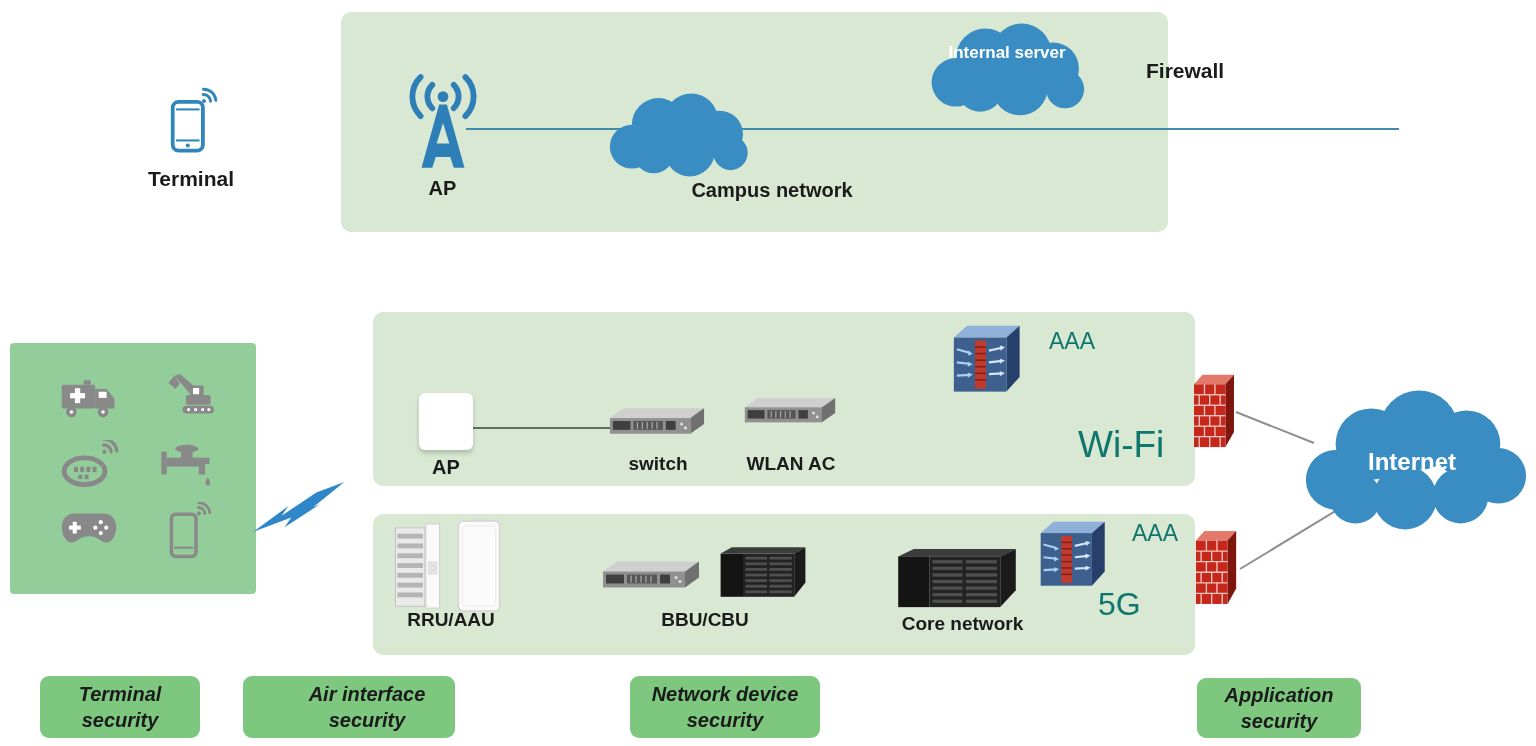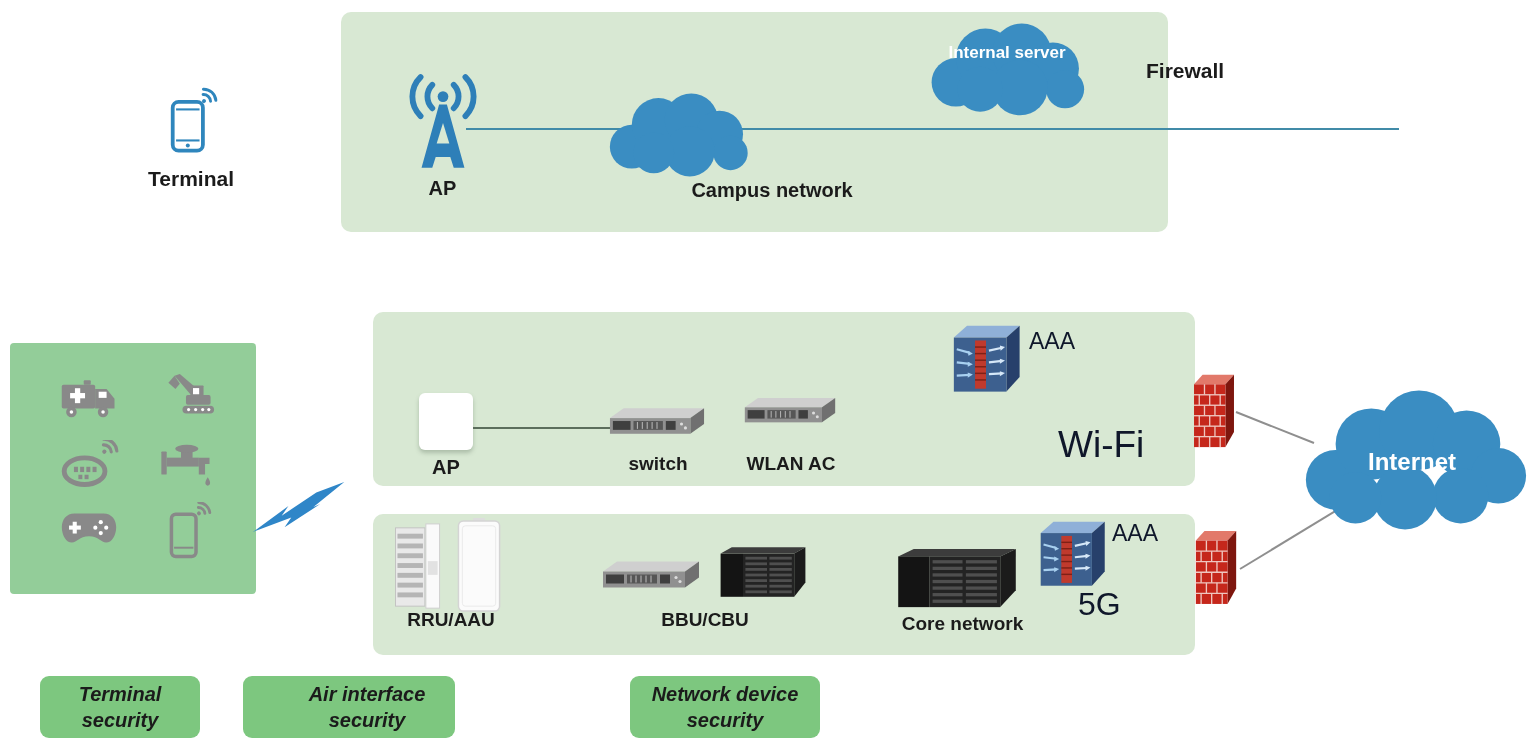--- a/index.html
+++ b/index.html
@@ -4,21 +4,21 @@
 <style>
   html,body{margin:0;padding:0;background:#fff;}
   #canvas{
     position:relative;width:1536px;height:746px;background:#ffffff;
     font-family:"Liberation Sans",sans-serif;overflow:hidden;
   }
   .abs{position:absolute;}
   .panel{background:#d8e8d3;border-radius:10px;}
   .lbl{color:#1b1b1b;font-weight:700;font-size:20px;text-align:center;line-height:1.25;}
   .lbl-sm{font-size:19px;}
-  .tech{color:#0f172a;font-weight:400;}
+  .tech{color:#0f766e;font-weight:400;margin-left:20px;}
   .badge{
     background:#7dc77f;border-radius:9px;color:#1b1b1b;font-weight:700;font-size:20px;
     display:flex;align-items:center;justify-content:center;text-align:center;line-height:1.3;font-style:italic;
   }
   .cloud-label{color:#ffffff;font-weight:700;text-align:center;position:absolute;width:100%;}
   .hline{height:2px;background:#418ba8;}
   .devline{height:2px;background:#5c6e5c;}
   svg{display:block;}
 </style>
 </head>
@@ -495,14 +495,15 @@
         <circle cx="118" cy="116" r="32"></circle>
           <circle cx="68" cy="116" r="26"></circle>
       </g>
     </svg>
     <div class="cloud-label" style="top:66px;font-size:24px;">Internet</div>
   </div>
 
   <div class="abs badge" style="left:40px;top:676px;width:160px;height:62px;">Terminal security</div>
   <div class="abs badge" style="left:243px;top:676px;width:176px;height:62px;padding-left:36px;">Air interface security</div>
   <div class="abs badge" style="left:630px;top:676px;width:190px;height:62px;">Network device security</div>
+  <div class="abs badge" style="left:1197px;top:678px;width:164px;height:60px;">Application security</div>
 
 </div>
 
 </body></html>

